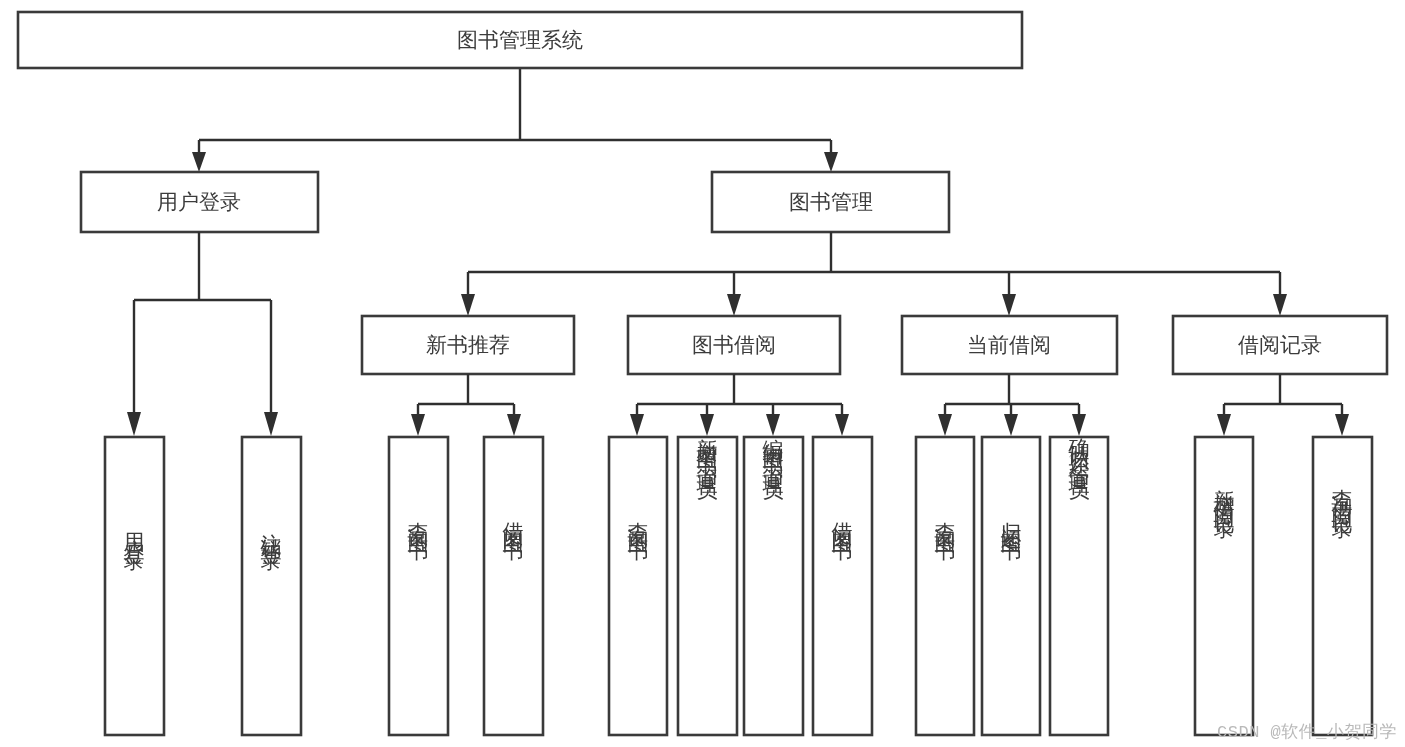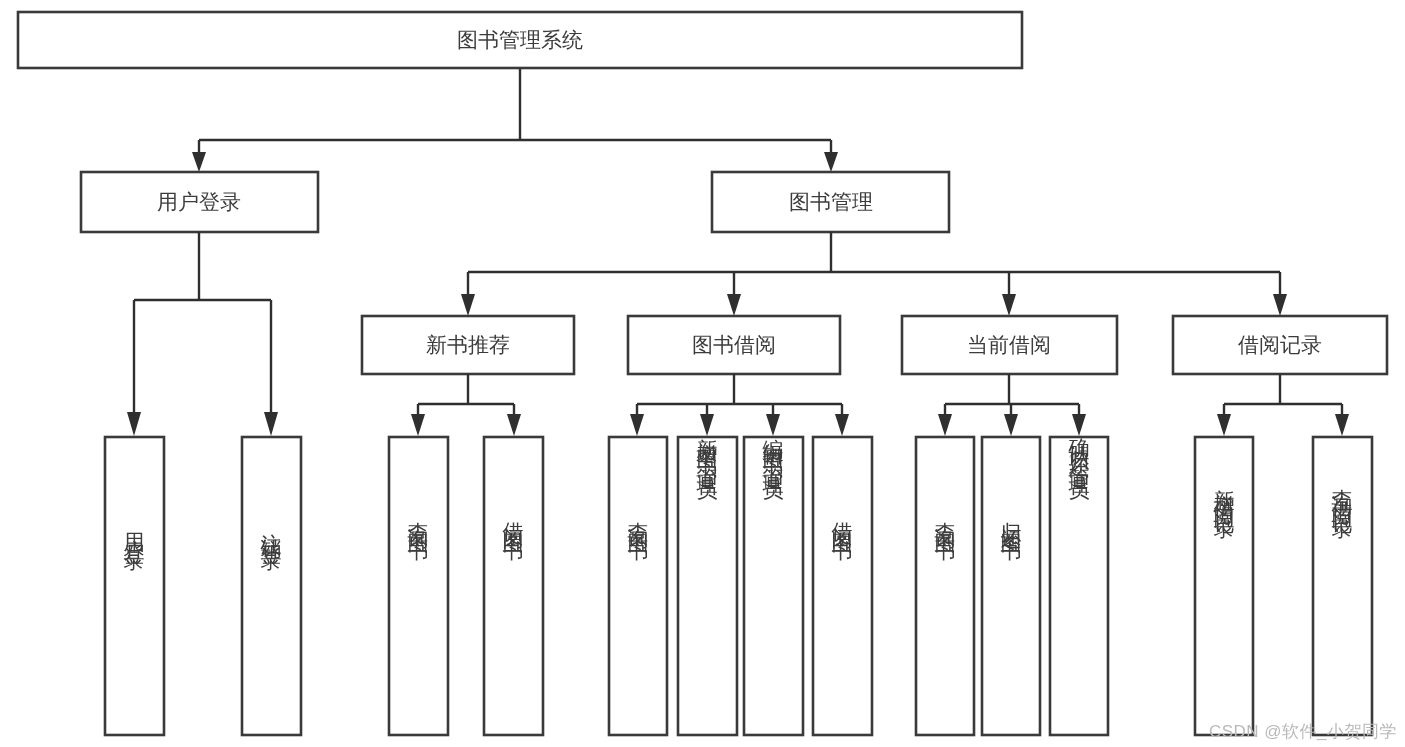--- a/index.html
+++ b/index.html
@@ -50,21 +50,21 @@
     fill: none;
   }
   .arrow-head {
     fill: #2f2f2f;
     stroke: none;
   }
   .watermark-text {
     position: absolute;
     right: 8px;
     bottom: 4px;
-    font-family: Liberation Sans, sans-serif;
+    font-family: Liberation Mono, monospace;
     font-size: 17px;
     color: #b9b9b9;
     white-space: nowrap;
     letter-spacing: 0.5px;
   }
 </style>
 </head>
 <body>
 
 <div id="diagram-root">

